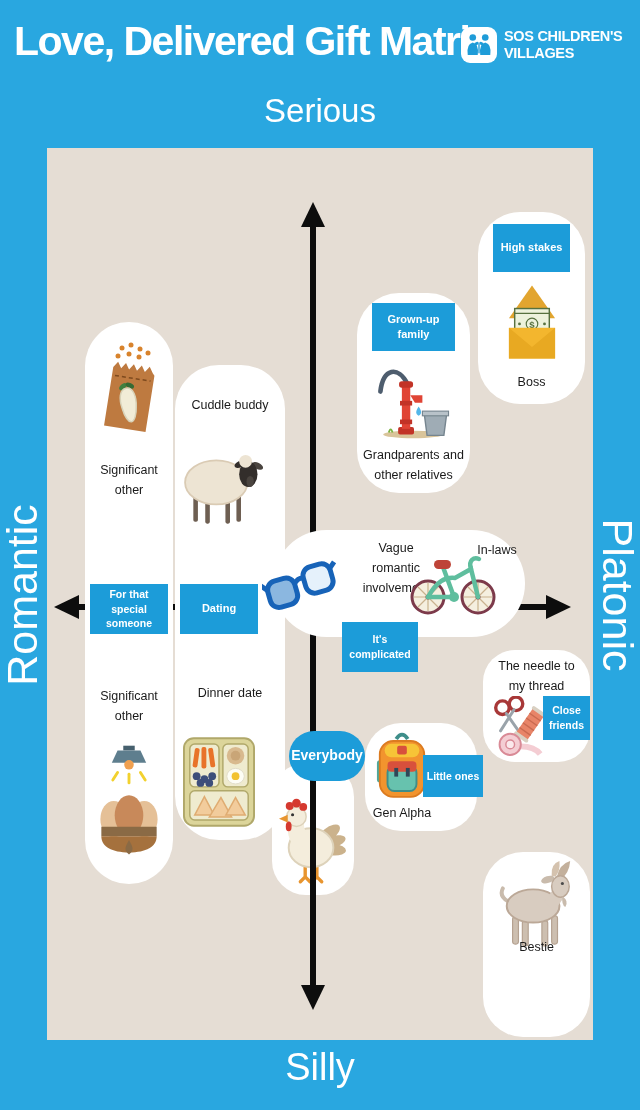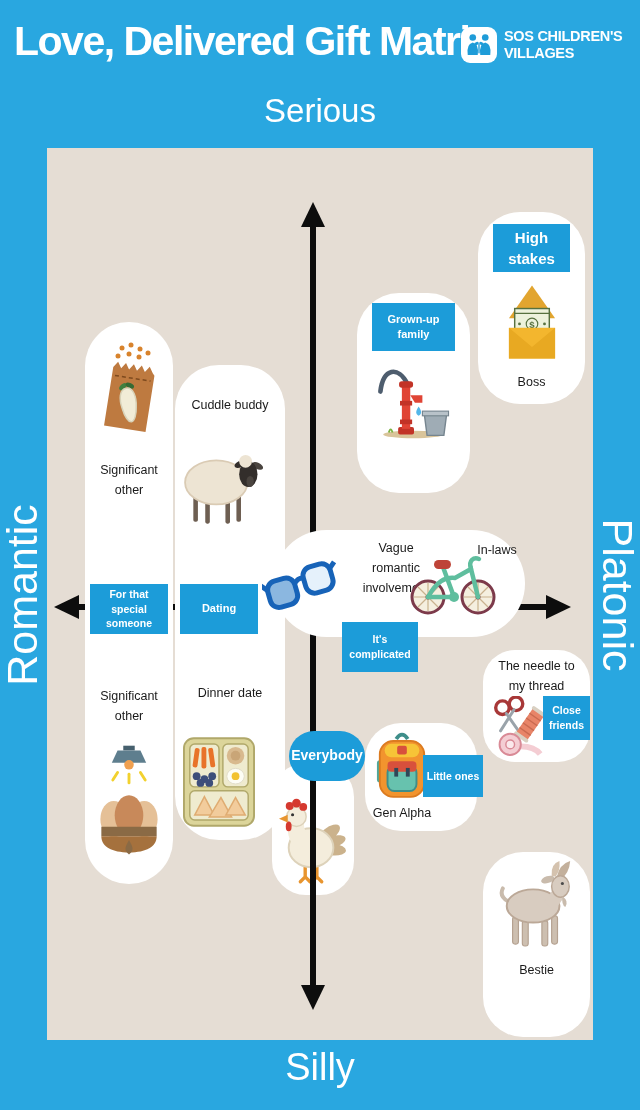--- a/index.html
+++ b/index.html
@@ -95,21 +95,21 @@
   </div>
 
   <div class="vline"></div>
   <div class="hline"></div>
   <div class="arr arr-up"></div>
   <div class="arr arr-down"></div>
   <div class="arr arr-left"></div>
   <div class="arr arr-right"></div>
 
   <div class="bubble" style="left:478px;top:212px;width:107px;height:192px;border-radius:42px;">
-    <div class="chip" style="left:15px;top:12px;width:77px;height:48px;font-size:15px;">High stakes</div>
+    <div class="chip" style="left:15px;top:12px;width:77px;height:48px;font-size:11px;">High stakes</div>
     <div class="img" style="left:29px;top:70px;width:50px;height:80px;">
       <svg viewBox="0 0 52 80">
         <polygon points="26,2 50,36 2,36" fill="#E2A52F"></polygon>
         <rect x="8" y="26" width="36" height="26" fill="#EDF2DC" stroke="#57713F" stroke-width="1.5"></rect>
         <line x1="8" y1="31" x2="44" y2="31" stroke="#57713F" stroke-width="1.2"></line>
         <circle cx="26" cy="42" r="6" fill="none" stroke="#57713F" stroke-width="1.2"></circle>
         <text x="26" y="46" font-size="10" font-weight="bold" fill="#57713F" text-anchor="middle">$</text>
         <circle cx="13" cy="42" r="1.5" fill="#57713F"></circle>
           <circle cx="39" cy="42" r="1.5" fill="#57713F"></circle>
         <rect x="2" y="46" width="48" height="32" fill="#F3B62E"></rect>
@@ -130,20 +130,21 @@
         <path d="M38 28 C28 8 12 11 9 36" stroke="#4E5D6E" stroke-width="5" fill="none" stroke-linecap="round"></path>
         <rect x="28" y="74" width="17" height="8" rx="2" fill="#C23327"></rect>
         <rect x="32" y="30" width="9" height="46" fill="#E04435"></rect>
         <rect x="30" y="46" width="13" height="5" fill="#C23327"></rect>
         <rect x="30" y="66" width="13" height="5" fill="#C23327"></rect>
         <rect x="29" y="25" width="15" height="7" rx="3" fill="#C23327"></rect>
         <path d="M41 40 h13 v8 h-8 z" fill="#E04435"></path>
         <path d="M50 52 c3.5 5 3.5 8 0 10 c-3.5 -2 -3.5 -5 0 -10" fill="#53B7EA"></path>
       </svg>
     </div>
+    <div class="lbl" style="left:0;top:152px;width:100%;">Grandparents and other relatives</div>
   </div>
 
   <div class="bubble" style="left:85px;top:322px;width:88px;height:562px;border-radius:44px;">
     <div class="img" style="left:11px;top:20px;width:66px;height:98px;">
       <svg viewBox="0 0 66 98">
         <g fill="#D8832C">
           <circle cx="26" cy="6" r="2.5"></circle>
             <circle cx="35" cy="3" r="2.5"></circle>
             <circle cx="44" cy="7" r="2.5"></circle>
           <circle cx="22" cy="14" r="2.5"></circle>
@@ -334,16 +335,16 @@
         </g>
         <path d="M12 42 q-9 -5 -5 -13" stroke="#C9BBAC" stroke-width="4" fill="none" stroke-linecap="round"></path>
         <ellipse cx="38" cy="47" rx="27" ry="17" fill="#D8CCC0" stroke="#BBA897" stroke-width="2"></ellipse>
         <path d="M50 42 L66 20 L74 32 L60 52 z" fill="#D8CCC0"></path>
         <ellipse cx="53" cy="20" rx="7" ry="3.5" fill="#C9BBAC" transform="rotate(-18 53 20)"></ellipse>
         <ellipse cx="66" cy="27" rx="9" ry="11" fill="#D8CCC0" stroke="#BBA897" stroke-width="1.5"></ellipse>
         <path d="M68 37 q-1 9 3 11 q4 -6 -3 -11" fill="#C9BBAC"></path>
         <circle cx="68" cy="24" r="1.6" fill="#4a4a4a"></circle>
       </svg>
     </div>
-    <div class="lbl" style="left:0;top:108px;width:100%;">Bestie</div>
+    <div class="lbl" style="left:0;top:85px;width:100%;">Bestie</div>
   </div>
 
 </div>
 
 </body></html>

